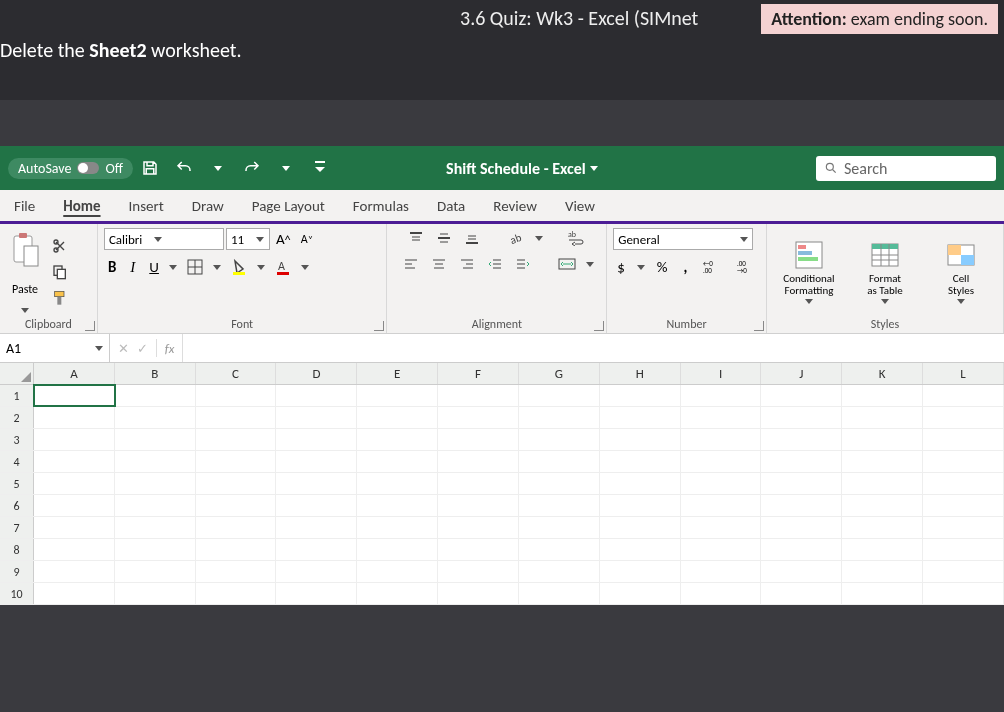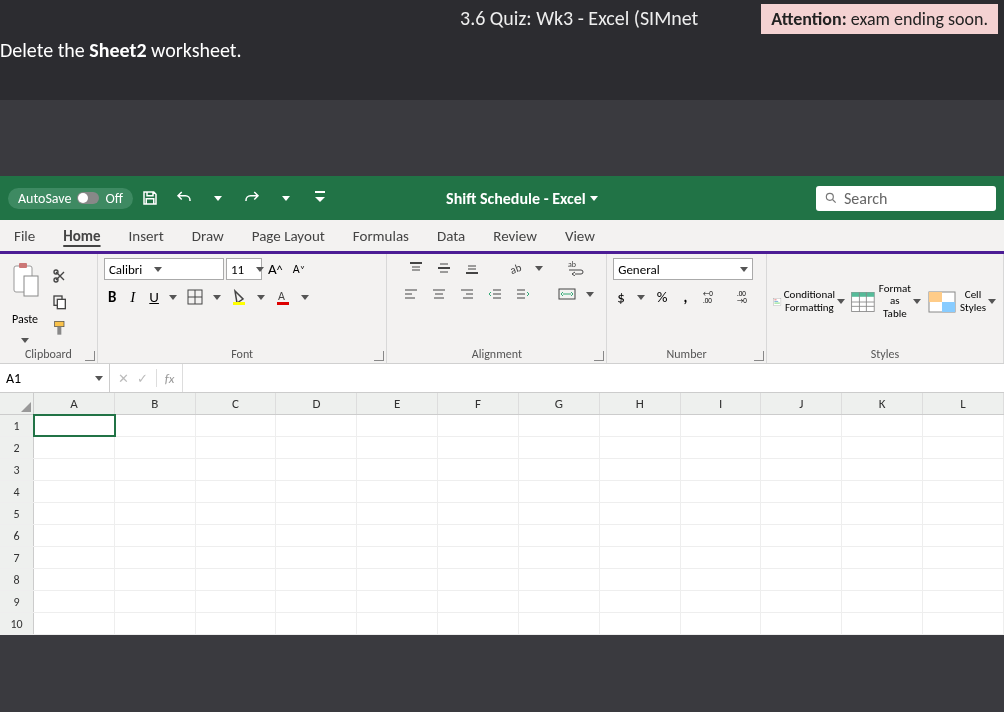--- a/index.html
+++ b/index.html
@@ -4,21 +4,21 @@
 <style>
   * { box-sizing: border-box; margin: 0; padding: 0; }
   body { font-family: 'Segoe UI', Calibri, sans-serif; background: #3a3a3f; width: 1004px; height: 712px; overflow: hidden; }
 
   .quiz-bar { height: 100px; background: #2c2c30; color:#fff; position:relative; padding:8px 22px; }
   .quiz-title { position:absolute; top:6px; left:460px; font-size:20px; font-weight:500; color:#eee;}
   .quiz-banner { position:absolute; top:4px; right:6px; background:#f4d2d2; color:#222; padding:4px 10px; font-size:18px; }
   .quiz-banner b{font-weight:700;}
   .quiz-instruction { position:absolute; top:38px; left:0; font-size:20px; color:#fff;}
 
-  .excel { position:absolute; top:176px; left:0; right:0; background:#e5e5e5; }
+  .excel { position:absolute; top:146px; left:0; right:0; background:#e5e5e5; }
 
   .titlebar { height:44px; background:#217346; display:flex; align-items:center; color:#fff; font-size:15px; }
   .autosave { display:flex; align-items:center; gap:6px; margin-left:8px; background:#3e8a62; padding:2px 10px; border-radius:14px; font-size:14px; }
   .autosave .toggle { width:22px; height:12px; background:#888; border-radius:6px; position:relative;}
   .autosave .toggle::after{content:"";position:absolute;left:1px;top:1px;width:10px;height:10px;background:#fff;border-radius:50%;}
   .qa-btn { width:30px; height:30px; display:flex; align-items:center; justify-content:center; margin:0 2px; color:#fff; }
   .doc-title { margin:0 auto; font-weight:600; font-size:16px; display:flex; align-items:center; gap:4px;}
   .searchbox { margin-left:auto; margin-right:8px; background:#fff; color:#666; padding:3px 8px; border-radius:3px; display:flex; align-items:center; gap:6px; min-width:180px; font-size:16px;}
   .searchbox svg{width:14px;height:14px;}
 
@@ -32,21 +32,21 @@
   .group-label { text-align:center; font-size:12px; color:#555; padding-top:2px; position:relative;}
   .launcher{position:absolute; right:2px; bottom:2px; width:10px;height:10px;border:1px solid #888;border-top:none;border-left:none;}
   .btn{display:flex;align-items:center;justify-content:center;padding:2px 4px;cursor:pointer;}
   .col{display:flex;flex-direction:column;gap:12px;}
   .row{display:flex;gap:2px;align-items:center;}
   .combo{border:1px solid #aaa;background:#fff;height:22px;display:flex;align-items:center;padding:0 4px;font-size:13px;gap:8px;}
   .combo .caret{margin-left:4px;}
   svg{display:block;}
   .caret{width:0;height:0;border-left:4px solid transparent;border-right:4px solid transparent;border-top:5px solid #555;}
 
-  .big-btn{display:flex;flex-direction:row;align-items:center;justify-content:center;width:72px;gap:2px;font-size:11px;line-height:1.1;text-align:center;cursor:pointer;}
+  .big-btn{display:flex;flex-direction:column;align-items:center;justify-content:center;width:72px;gap:2px;font-size:11px;line-height:1.1;text-align:center;cursor:pointer;}
   .big-btn svg{width:32px;height:32px;}
 
   .formula-bar{height:29px;background:#fff;border-bottom:1px solid #ccc; display:flex;align-items:center;}
   .namebox{width:110px;border-right:1px solid #ccc;padding:0 6px;display:flex;align-items:center;justify-content:space-between;height:100%;font-size:14px;}
   .fx-area{display:flex;align-items:center;gap:8px;padding:0 8px;color:#999;font-size:13px;}
   .fx-area .sep{width:1px;height:18px;background:#ddd;}
 
   .sheet{background:#fff;}
   .colheads{display:flex;height:22px;border-bottom:1px solid #ccc;}
   .corner{width:34px;border-right:1px solid #ccc;background:#eef0ee;position:relative;}
@@ -171,21 +171,21 @@
       <div class="launcher"></div>
     </div>
 
     <div class="group" style="width:290px;">
       <div class="group-body col" style="gap:6px;align-items:flex-start;">
         <div class="row">
           <div class="combo" style="width:120px">
               <span>Calibri</span>
               <div class="caret"></div>
             </div>
-          <div class="combo" style="width:36px">
+          <div class="combo" style="width:44px">
               <span>11</span>
               <div class="caret"></div>
             </div>
           <div class="btn" style="font-size:15px">A<sup>^</sup></div>
           <div class="btn" style="font-size:12px">A<sup>˅</sup></div>
         </div>
         <div class="row" style="gap:6px;">
           <div class="btn" style="font-weight:700;font-size:15px">B</div>
           <div class="btn" style="font-style:italic;font-size:15px;font-family:serif">I</div>
           <div class="btn" style="text-decoration:underline;font-size:15px">U</div>

